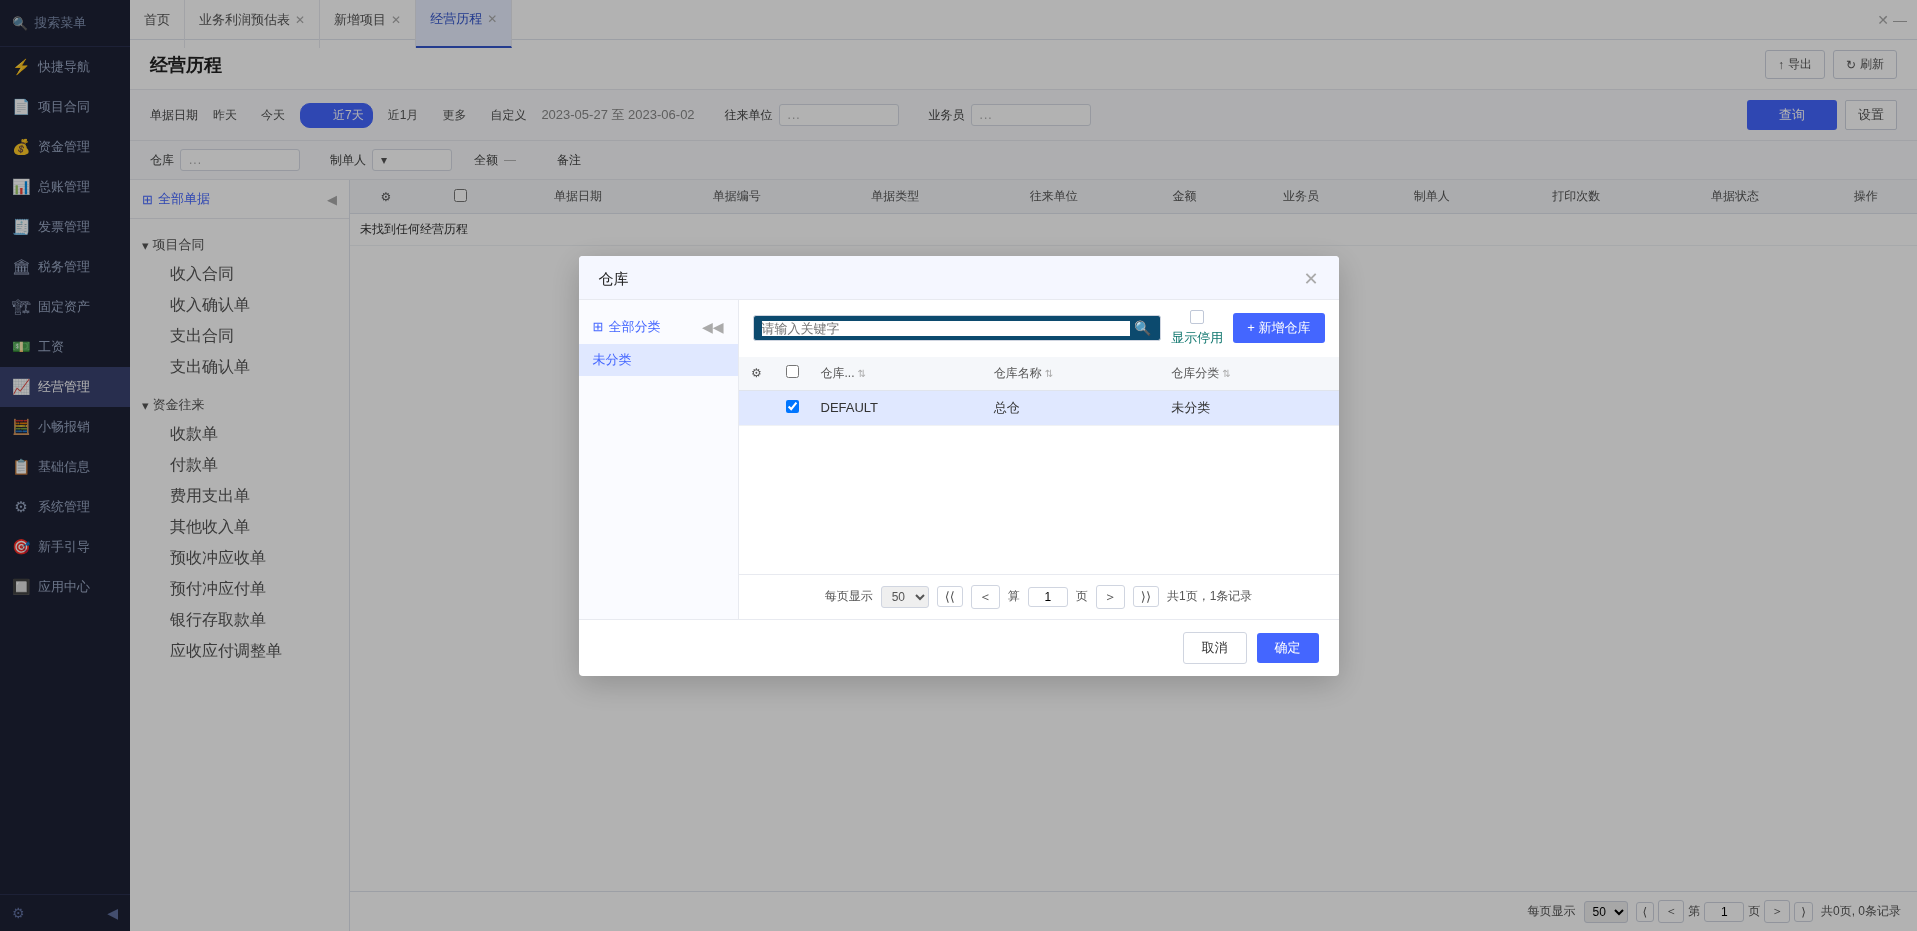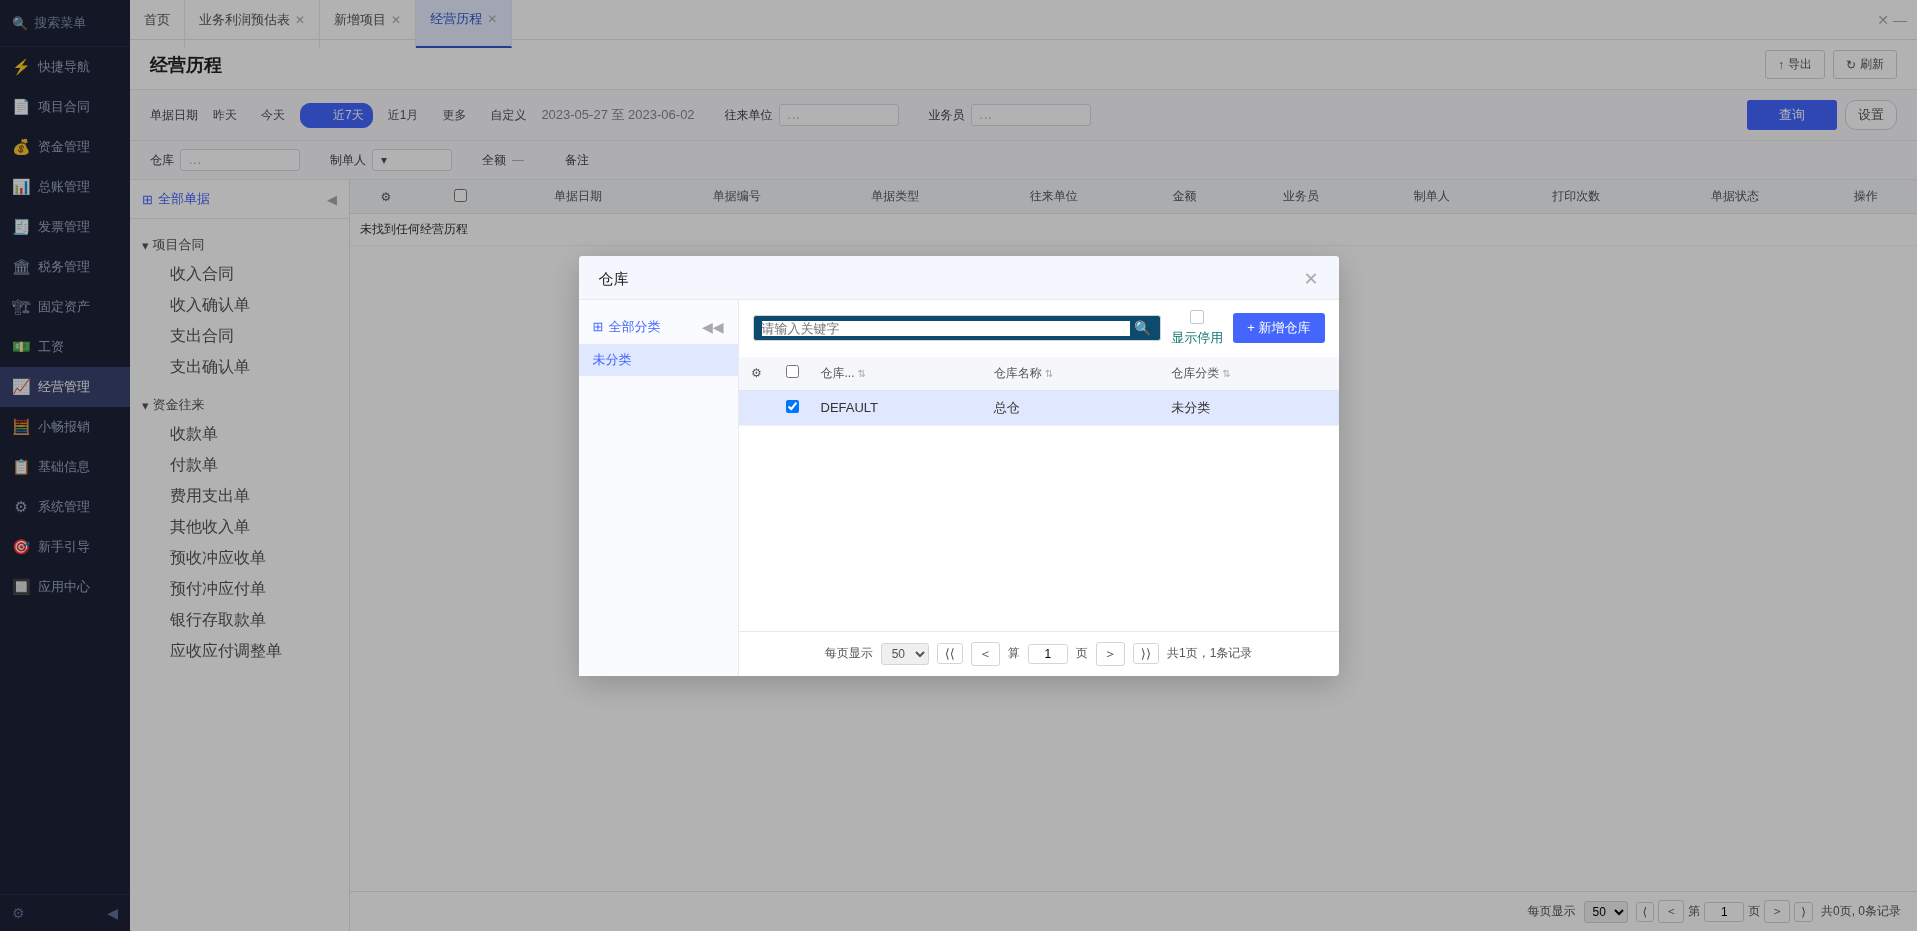--- a/index.html
+++ b/index.html
@@ -60,21 +60,21 @@
     }
     .filter-group { display: flex; align-items: center; gap: 6px; font-size: 12px; color: #555; }
     .filter-label { color: #444; white-space: nowrap; }
     .filter-btn { padding: 3px 8px; border-radius: 3px; cursor: pointer; font-size: 12px; border: 1px solid transparent; color: #555; background: transparent; }
     .filter-btn.active { background: #4466ff; color: #fff; border-radius: 10px; border-color: #4466ff; padding-left: 32px; }
     .filter-date-range { font-size: 13px; color: #888; text-align: center; }
     .filter-input { display: flex; align-items: center; border: 1px solid #d8dce6; border-radius: 3px; padding: 3px 8px; background: #fff; min-width: 120px; font-size: 12px; color: #555; cursor: pointer; }
     .filter-dots { color: #aaa; letter-spacing: 1px; }
     .filter-select { display: flex; align-items: center; border: 1px solid #d8dce6; border-radius: 3px; padding: 3px 8px; background: #fff; min-width: 80px; font-size: 12px; color: #555; cursor: pointer; gap: 4px; }
     .btn-query { background: #4466ff; color: #fff; border: none; border-radius: 3px; padding: 5px 32px; cursor: pointer; font-size: 13px; }
-    .btn-settings { background: #fff; border: 1px solid #d0d5e0; color: #555; border-radius: 11px; padding: 5px 12px; cursor: pointer; font-size: 13px; }
+    .btn-settings { background: #fff; border: 1px solid #d0d5e0; color: #555; border-radius: 2px; padding: 5px 12px; cursor: pointer; font-size: 13px; }
 
     
     .filter-bar2 {
       background: #f9fafc; padding: 8px 20px; border-bottom: 1px solid #e8eaf0;
       display: flex; align-items: center; gap: 10px;
     }
 
     
     .content-area { display: flex; flex: 1; overflow: hidden; background: #f0f2f5; }
 
@@ -332,21 +332,21 @@
       <div class="filter-input">
         <span class="filter-dots">...</span>
       </div>
     </div>
     <div class="filter-group" style="margin-left:20px;">
       <span class="filter-label">制单人</span>
       <div class="filter-select">
         <span>▾</span>
       </div>
     </div>
-    <div class="filter-group" style="margin-left:20px;">
+    <div class="filter-group" style="margin-left:12px;">
       <span class="filter-label">全额</span>
       <span style="color:#aaa;">—</span>
     </div>
     <div class="filter-group" style="margin-left:31px;">
       <span class="filter-label">备注</span>
     </div>
   </div>
 
   <div class="content-area">
 
@@ -520,14 +520,18 @@
           <span>算</span>
           <input class="page-input" type="text" value="1" style="">
           <span>页</span>
           <button class="page-nav-btn">＞</button>
           <button class="page-nav-btn">⟩⟩</button>
           <span>共1页，1条记录</span>
         </div>
       </div>
     </div>
 
+    <div class="modal-footer">
+      <button class="btn-cancel">取消</button>
+      <button class="btn-confirm">确定</button>
+    </div>
   </div>
 </div>
 
 </body></html>

